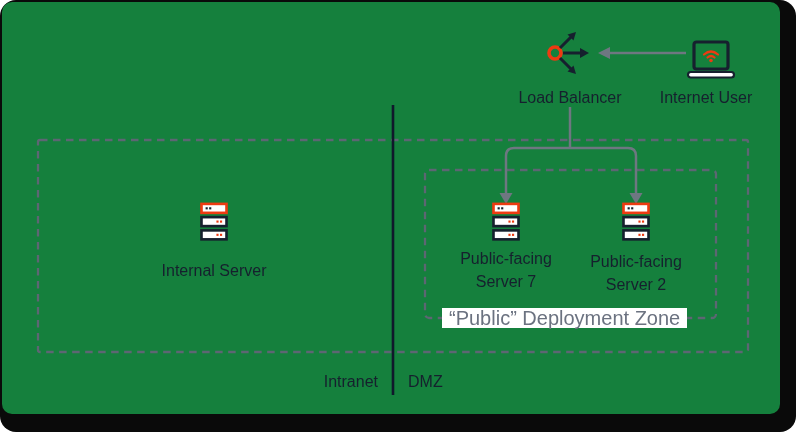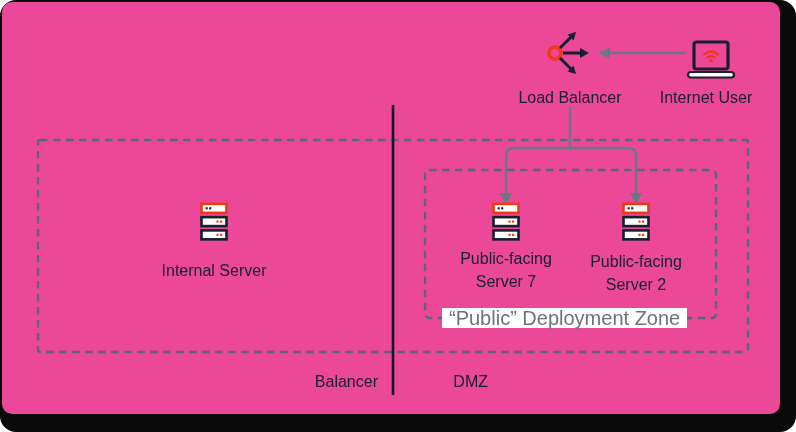--- a/index.html
+++ b/index.html
@@ -1,18 +1,18 @@
 <!DOCTYPE html>
 <html><head>
 <meta charset="utf-8">
 <style>
   html,body{margin:0;padding:0;background:#ffffff;}
   .canvas{position:relative;width:796px;height:432px;font-family:"Liberation Sans",sans-serif;overflow:hidden;}
   .frame{position:absolute;inset:0;background:#0a0a0a;border-radius:16px;}
-  .card{position:absolute;left:2px;top:2px;width:778px;height:412px;background:#ec4899;border-radius:10px;}
+  .card{position:absolute;left:2px;top:2px;width:778px;height:412px;background:#15803d;border-radius:10px;}
   .overlay{position:absolute;left:0;top:0;width:778px;height:412px;}
   .label{position:absolute;color:#16202e;font-size:16px;line-height:23px;text-align:center;white-space:nowrap;}
   .label.two-line{white-space:normal;}
   .zone-label{position:absolute;color:#6b7280;font-size:20px;line-height:20px;background:#ffffff;padding:0 7px;white-space:nowrap;}
   .icon{position:absolute;}
 </style>
 </head>
 <body>
 
 <div class="canvas">
@@ -111,17 +111,17 @@
     </div>
 
     <div class="label" style="left:498px;top:84px;width:140px;">Load Balancer</div>
     <div class="label" style="left:634px;top:84px;width:140px;">Internet User</div>
     <div class="label" style="left:132px;top:257px;width:160px;">Internal Server</div>
     <div class="label two-line" style="left:449px;top:245px;width:110px;">Public-facing Server 7</div>
     <div class="label two-line" style="left:579px;top:248px;width:110px;">Public-facing Server 2</div>
 
     <div class="zone-label" style="left:440px;top:306px;">“Public” Deployment Zone</div>
 
-    <div class="label" style="left:276px;top:368px;width:100px;text-align:right;">Balancer</div>
-    <div class="label" style="left:406px;top:368px;width:80px;text-align:right;">DMZ</div>
+    <div class="label" style="left:276px;top:368px;width:100px;text-align:right;">Intranet</div>
+    <div class="label" style="left:406px;top:368px;width:80px;text-align:left;">DMZ</div>
 
   </div>
 </div>
 
 </body></html>

